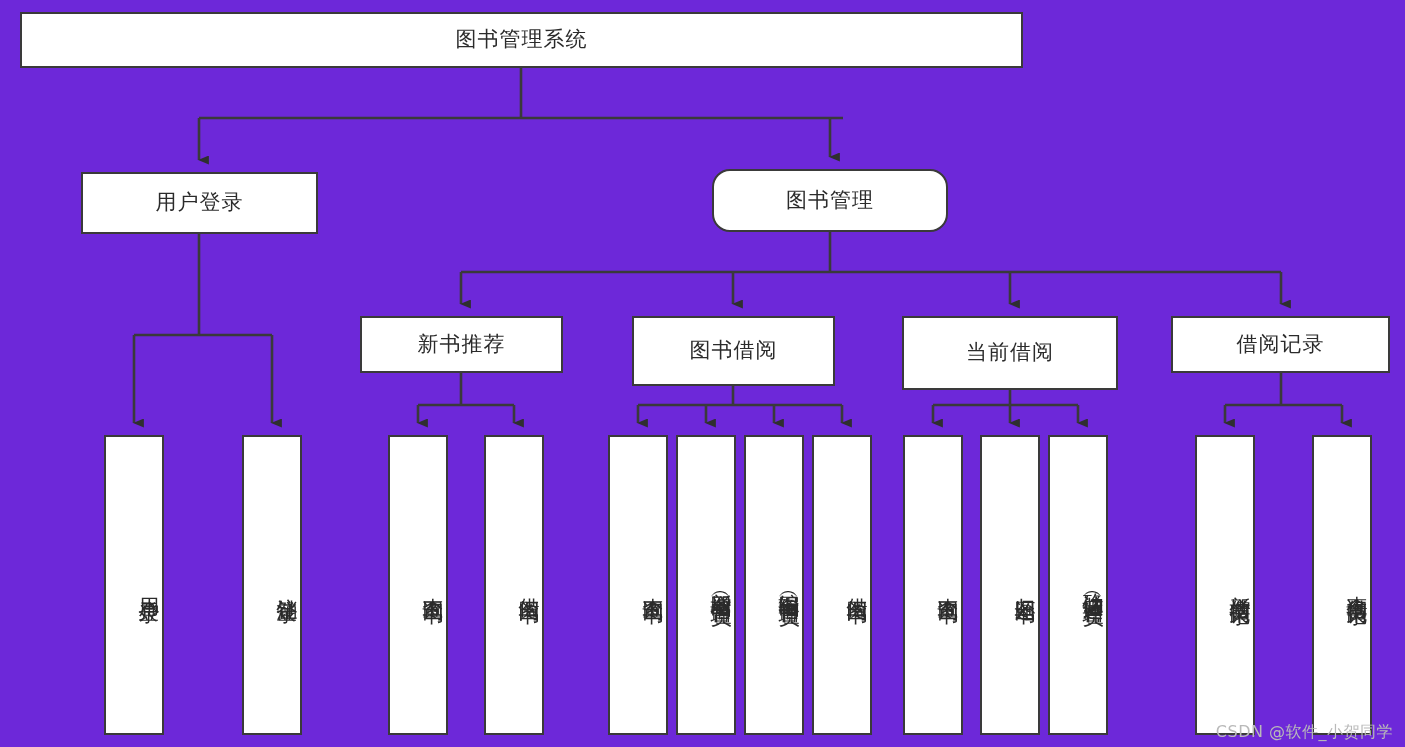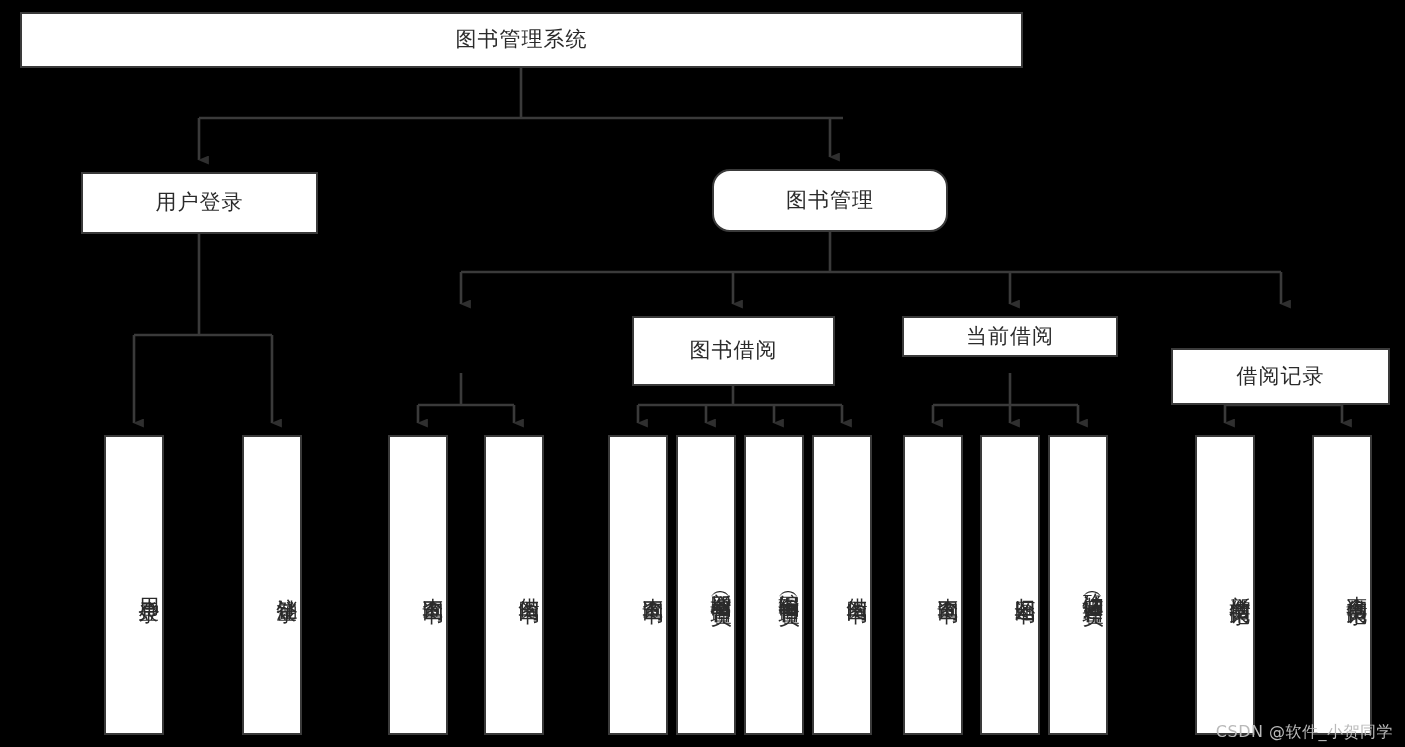--- a/index.html
+++ b/index.html
@@ -8,21 +8,21 @@
     padding: 0;
     background: #ffffff;
   }
   body {
     font-family: "DejaVu Sans", "Liberation Sans", sans-serif;
   }
   #canvas {
     position: relative;
     width: 1405px;
     height: 747px;
-    background: #000000;
+    background: #6d28d9;
     overflow: hidden;
   }
   svg.wires {
     position: absolute;
     left: 0;
     top: 0;
     width: 1405px;
     height: 747px;
     pointer-events: none;
   }
@@ -128,27 +128,30 @@
     <span>图书管理系统</span>
   </div>
 
   <div class="node horiz" style="left:81px; top:172px; width:237px; height:62px;">
     <span>用户登录</span>
   </div>
   <div class="node horiz" style="left:712px; top:169px; width:236px; height:63px;border-radius:18px;">
     <span>图书管理</span>
   </div>
 
+  <div class="node horiz" style="left:360px; top:316px; width:203px; height:57px;">
+    <span>新书推荐</span>
+  </div>
   <div class="node horiz" style="left:632px; top:316px; width:203px; height:70px;">
     <span>图书借阅</span>
   </div>
-  <div class="node horiz" style="left:902px; top:316px; width:216px; height:41px;">
+  <div class="node horiz" style="left:902px; top:316px; width:216px; height:74px;">
     <span>当前借阅</span>
   </div>
-  <div class="node horiz" style="left:1171px; top:316px; width:219px; height:57px;margin-top:32px;">
+  <div class="node horiz" style="left:1171px; top:316px; width:219px; height:57px;">
     <span>借阅记录</span>
   </div>
 
   <div class="node vert" style="left:104px; top:435px; width:60px; height:300px;">
     <span class="vtext">用户登录</span>
   </div>
   <div class="node vert" style="left:242px; top:435px; width:60px; height:300px;">
     <span class="vtext">注销登录</span>
   </div>
   <div class="node vert" style="left:388px; top:435px; width:60px; height:300px;">

